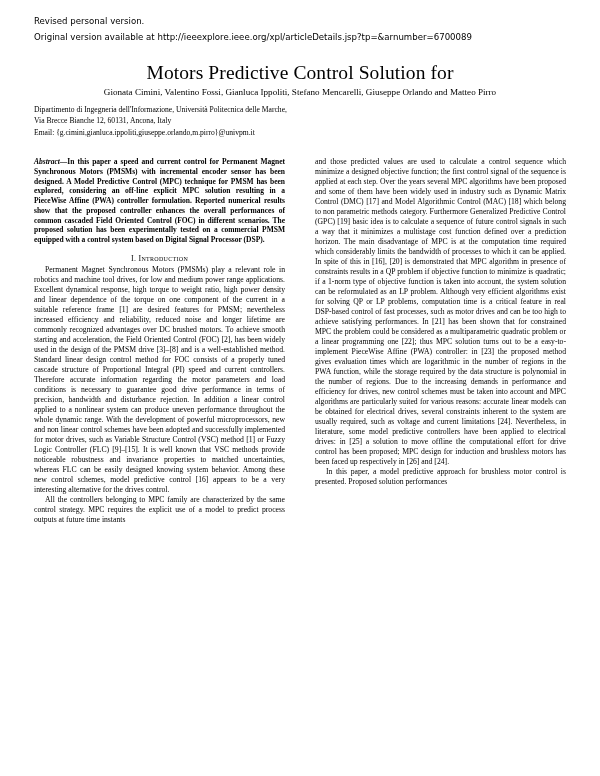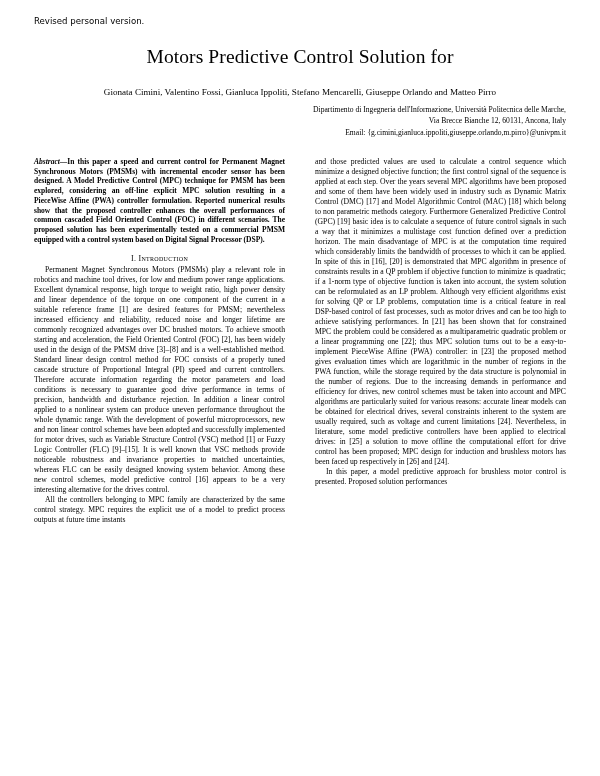--- a/index.html
+++ b/index.html
@@ -35,25 +35,24 @@
     text-align: center;
     font-size: 19.5px;
     line-height: 1.32;
     font-weight: normal;
     margin: 6px 0 0 0;
     letter-spacing: 0.1px;
   }
   .authors {
     text-align: center;
     font-size: 9.1px;
-    margin-top: 16px;
     line-height: 1.5;
   }
   .affil {
-    text-align: right;
+    text-align: left;
     font-size: 7.6px;
     line-height: 1.55;
     margin-top: 4px;
   }
   .affil div { margin: 0; }
   .columns {
     display: flex;
     margin-top: 18px;
     gap: 30px;
   }
@@ -84,20 +83,21 @@
     text-indent: 11px;
   }
 </style>
 </head>
 <body>
 
 <div class="page">
 
   <div class="header-note">
     <div>Revised personal version.</div>
+    <div>Original version available at  http://ieeexplore.ieee.org/xpl/articleDetails.jsp?tp=&amp;arnumber=6700089</div>
   </div>
 
   <div>
     <div class="title">Motors Predictive Control Solution for</div>
   </div>
 
   <div class="authors">Gionata Cimini, Valentino Fossi, Gianluca Ippoliti, Stefano Mencarelli, Giuseppe Orlando and Matteo Pirro</div>
 
   <div class="affil">
     <div>Dipartimento di Ingegneria dell'Informazione, Università Politecnica delle Marche,</div>

